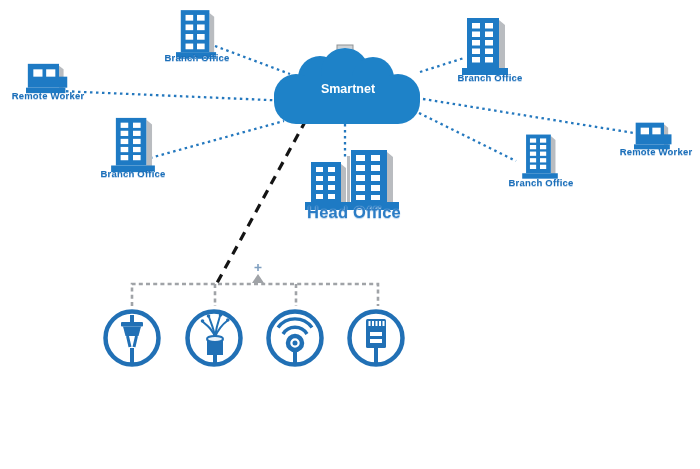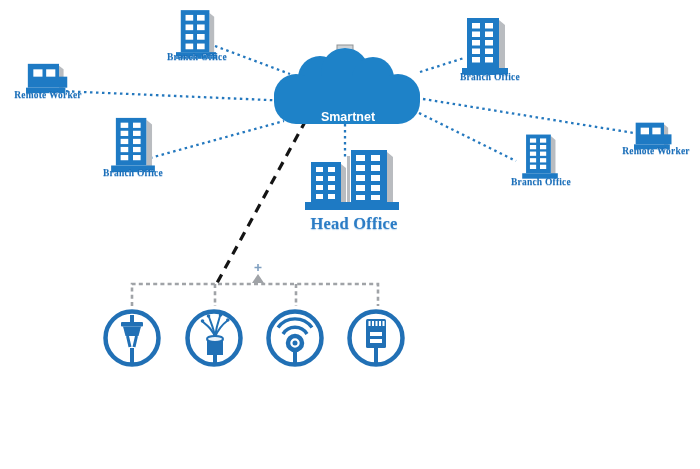--- a/index.html
+++ b/index.html
@@ -2,26 +2,26 @@
 <html><head>
 <meta charset="utf-8">
 <style>
   html,body{margin:0;padding:0;background:#fff;}
   .stage{position:relative;width:700px;height:469px;background:#fff;overflow:hidden;
          font-family:"Liberation Sans",sans-serif;}
   .links{position:absolute;left:0;top:0;z-index:1;}
   .node{position:absolute;z-index:2;}
   .node-label{position:absolute;z-index:3;transform:translateX(-50%);
               font-weight:bold;font-size:9.5px;color:#1b6fb9;letter-spacing:.2px;
-              white-space:nowrap;text-shadow:0 1px 0 rgba(185,210,235,.9);font-family:Liberation Serif, serif;}
+              white-space:nowrap;text-shadow:0 1px 0 rgba(185,210,235,.9);}
   .head-label{font-size:16.5px;color:#2b7cc5;
               text-shadow:0 0 1px #cfe2f3,0 1px 1px #b9d4ec;}
   .cloud-wrap{position:absolute;left:268px;top:40px;width:160px;height:92px;z-index:2;}
   .cloud-label{position:absolute;left:268px;top:82px;width:160px;z-index:3;text-align:center;
-               font-weight:bold;font-size:12.5px;line-height:1.18;color:#fff;margin-top:28px;}
+               font-weight:bold;font-size:12.5px;line-height:1.18;color:#fff;}
   .circle-node{position:absolute;z-index:2;}
 </style>
 </head>
 <body>
 
 <div class="stage">
 
   <svg class="links" width="700" height="469" viewBox="0 0 700 469">
     <g stroke="#2478be" stroke-width="2.3" stroke-dasharray="2.5 3.5" fill="none">
       <path d="M215,46 L290,74"></path>
@@ -158,21 +158,21 @@
         <rect x="53" y="33" width="9" height="6"></rect>
           <rect x="68" y="33" width="9" height="6"></rect>
         <rect x="53" y="43" width="9" height="6"></rect>
           <rect x="68" y="43" width="9" height="6"></rect>
         <rect x="53" y="53" width="9" height="5"></rect>
           <rect x="68" y="53" width="9" height="5"></rect>
       </g>
       <rect x="2" y="60" width="94" height="8" fill="#1e7ac4"></rect>
     </svg>
   </div>
-  <div class="node-label head-label" style="left:354px;top:203px;margin-top:11px;">Head Office</div>
+  <div class="node-label head-label" style="left:354px;top:203px;">Head Office</div>
 
   <div class="node" style="left:461px;top:16px;">
     <svg width="48" height="62" viewBox="0 0 48 62">
       <polygon points="38,4 44,9 44,53 38,53" fill="#b9bcc0"></polygon>
       <rect x="6" y="2" width="32" height="50" fill="#1e7ac4"></rect>
       <g fill="#ffffff">
         <rect x="11" y="7" width="8" height="5.5"></rect>
           <rect x="24" y="7" width="8" height="5.5"></rect>
         <rect x="11" y="15.5" width="8" height="5.5"></rect>
           <rect x="24" y="15.5" width="8" height="5.5"></rect>

